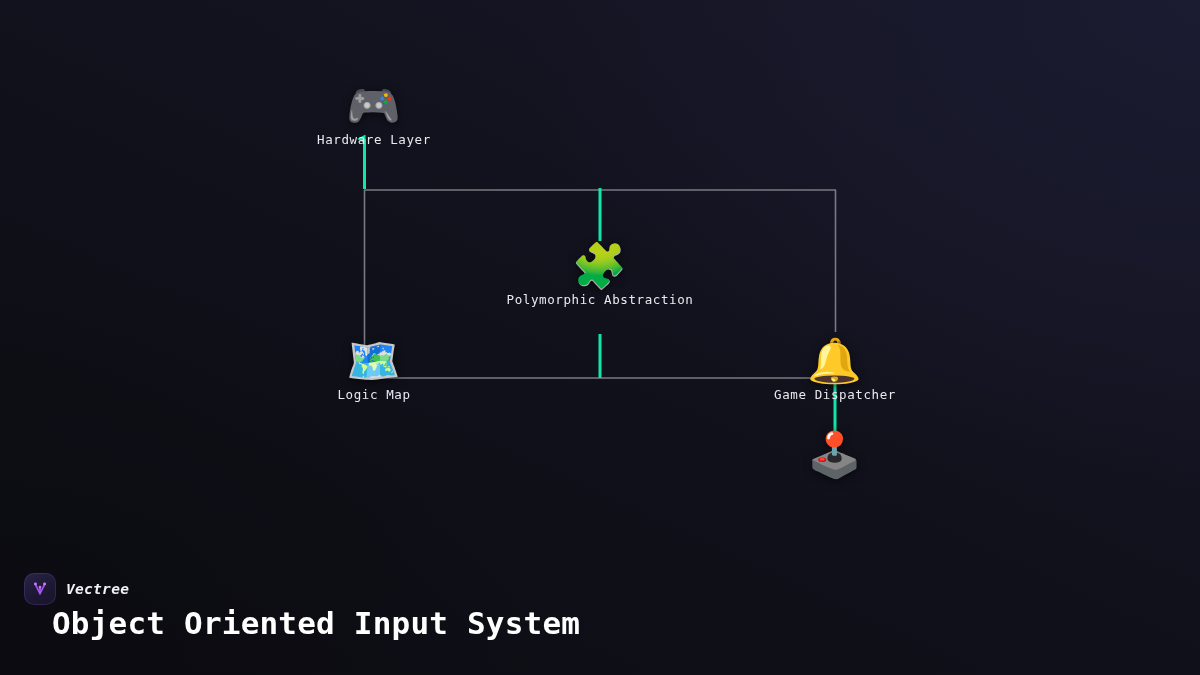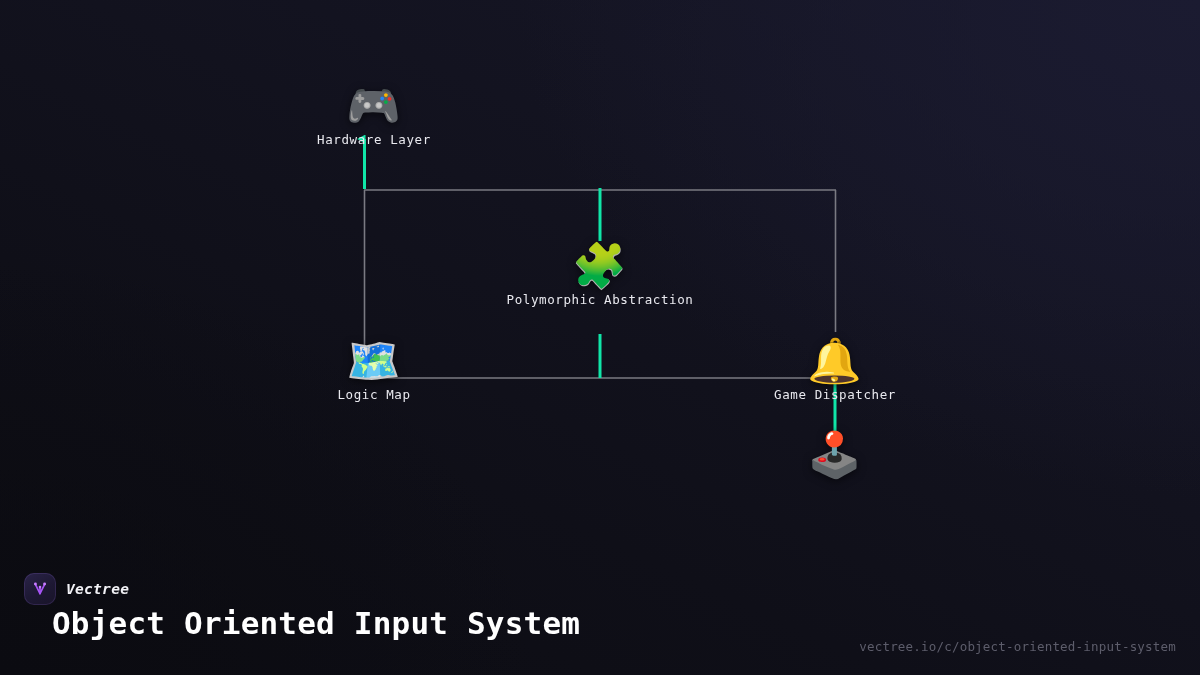--- a/index.html
+++ b/index.html
@@ -177,17 +177,16 @@
           <circle cx="5.4" cy="5.0" r="1.45" fill="#c77dff"></circle>
           <circle cx="14.6" cy="5.0" r="1.45" fill="#c77dff"></circle>
           <circle cx="10" cy="8.1" r="1.3" fill="#c77dff"></circle>
         </svg>
       </span>
       <span id="brand-name">Vectree</span>
     </div>
 
     <div id="page-title">Object Oriented Input System</div>
 
-    <div id="footer-url">vectree.io/c/object-oriented-input-system</div>
 
   </div>
 
 </div>
 
 </body></html>

